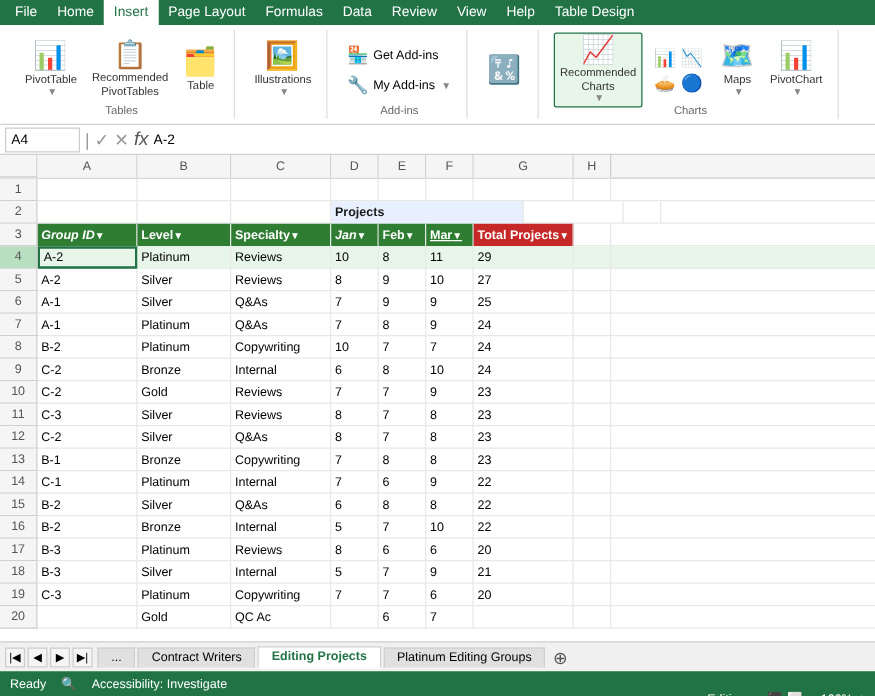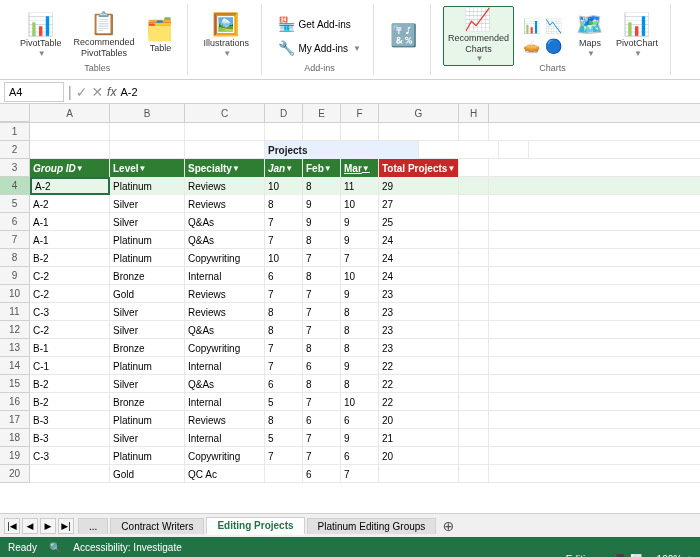--- a/index.html
+++ b/index.html
@@ -18,21 +18,21 @@
     .ribbon-btn .label { font-size: 9px; text-align: center; color: #333; margin-top: 2px; line-height: 1.2; }
     .ribbon-btn.highlighted { background: #e8f5e9; border: 1px solid #217346; }
 
     .ribbon-btn-small { display: flex; flex-direction: row; align-items: center; gap: 3px; cursor: pointer; padding: 2px 4px; border-radius: 2px; font-size: 10px; }
     .ribbon-btn-small .icon-sm { font-size: 14px; }
 
     
     .formula-bar { display: flex; align-items: center; background: white; border-bottom: 1px solid #d0d0d0; padding: 2px 4px; height: 24px; gap: 4px; }
     .name-box { width: 60px; border: 1px solid #ccc; padding: 1px 4px; font-size: 11px; height: 20px; }
     .formula-bar-divider { color: #999; font-size: 14px; }
-    .fx-label { font-style: italic; font-size: 12px; color: #555; }
+    .fx-label { font-style: italic; font-size: 15px; color: #555; }
     .formula-input { flex: 1; border: none; font-size: 11px; outline: none; }
 
     
     .spreadsheet-container { display: flex; flex-direction: column; flex: 1; background: white; }
     .col-headers { display: flex; border-bottom: 1px solid #d0d0d0; background: #f5f5f5; }
     .corner-cell { width: 30px; min-width: 30px; background: #f5f5f5; border-right: 1px solid #d0d0d0; border-bottom: 1px solid #d0d0d0; height: 18px; }
     .col-header { border-right: 1px solid #d0d0d0; height: 18px; text-align: center; font-size: 10px; color: #555; display: flex; align-items: center; justify-content: center; background: #f5f5f5; }
 
     .spreadsheet-body { display: flex; }
     .row-headers { display: flex; flex-direction: column; }
@@ -61,20 +61,32 @@
     .status-right { display: flex; gap: 4px; align-items: center; margin-top: 24px; }
 
     
     .dropdown-arrow { font-size: 8px; color: #888; margin-left: 2px; }
   </style>
 </head>
 <body>
 
 <div style="display: flex; flex-direction: column; width: 700px; height: 557px; overflow: hidden;">
 
+  <div class="ribbon-tabs">
+    <span class="ribbon-tab">File</span>
+    <span class="ribbon-tab">Home</span>
+    <span class="ribbon-tab active">Insert</span>
+    <span class="ribbon-tab">Page Layout</span>
+    <span class="ribbon-tab">Formulas</span>
+    <span class="ribbon-tab">Data</span>
+    <span class="ribbon-tab">Review</span>
+    <span class="ribbon-tab">View</span>
+    <span class="ribbon-tab">Help</span>
+    <span class="ribbon-tab">Table Design</span>
+  </div>
 
   <div class="ribbon-content">
 
     <div class="ribbon-group">
       <div class="ribbon-group-items">
         <div class="ribbon-btn">
           <span class="icon">📊</span>
           <span class="label">PivotTable</span>
           <span class="dropdown-arrow">▼</span>
         </div>

